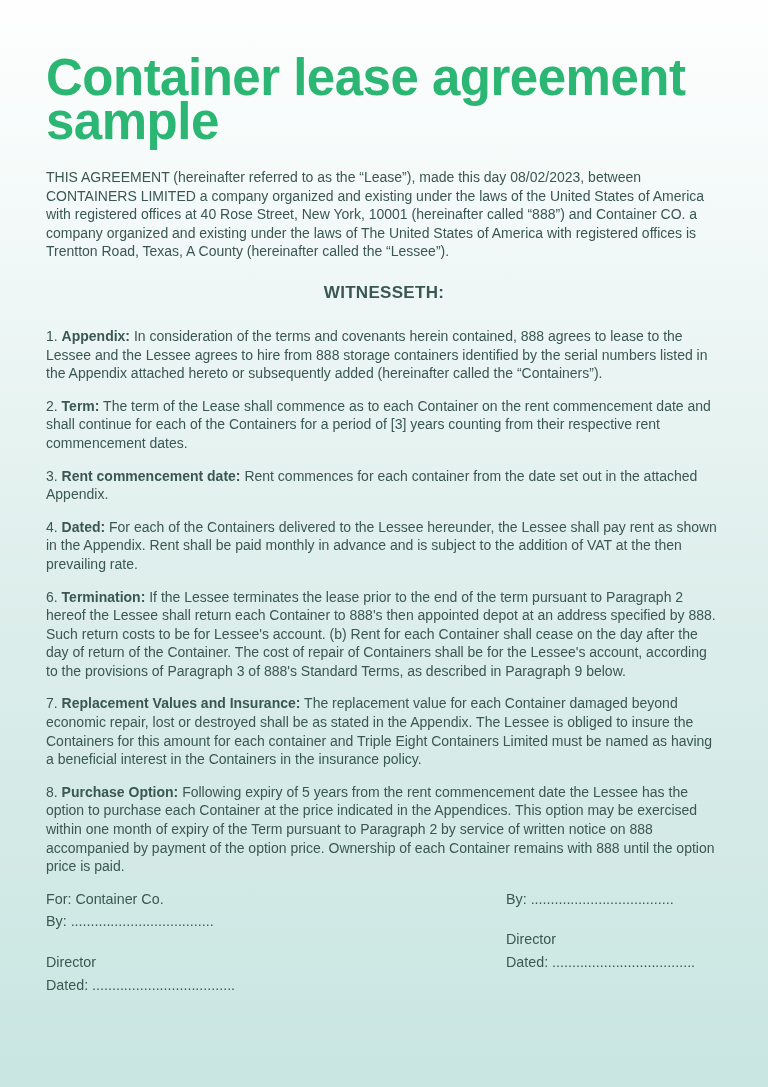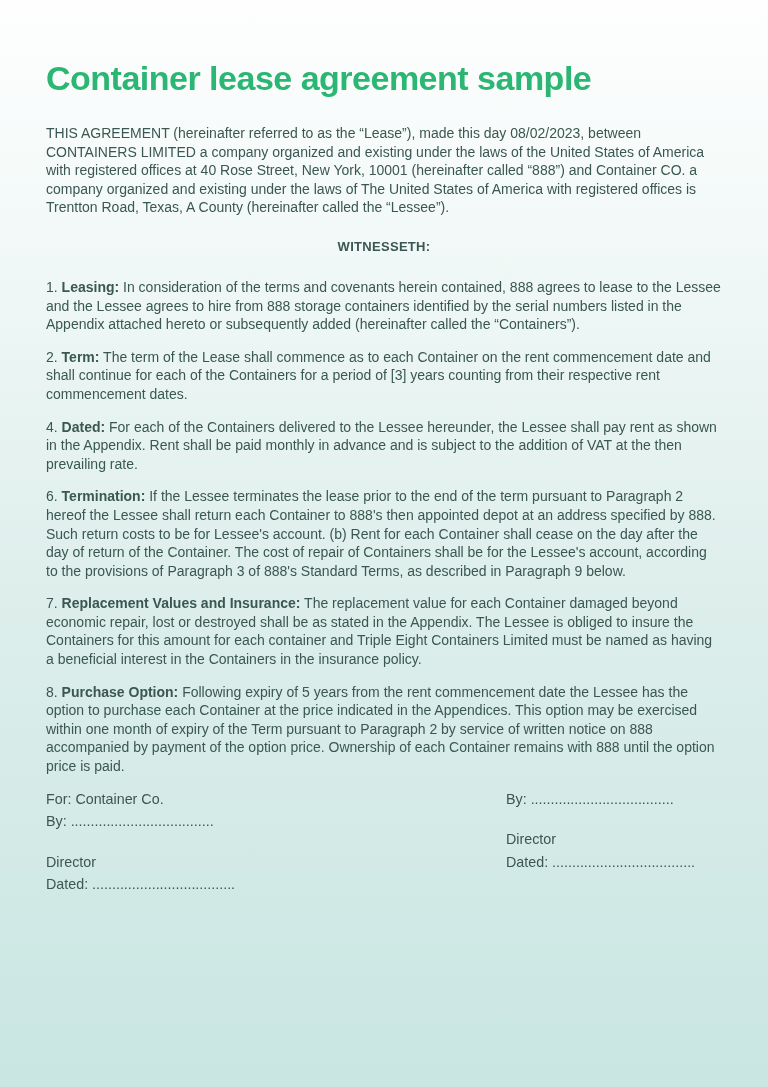--- a/index.html
+++ b/index.html
@@ -7,26 +7,26 @@
     position:relative;
     width:768px;height:1087px;
     background:linear-gradient(180deg,#fefefe 0%,#f4faf9 18%,#ddeeeb 55%,#c9e6e2 100%);
     font-family:"Liberation Sans",sans-serif;
     color:#3a5751;
     overflow:hidden;
   }
   .content{position:absolute;left:46px;top:56px;width:676px;}
   h1.title{
     margin:0 0 24px 0;
-    font-size:34px;line-height:44px;font-weight:800;letter-spacing:-0.5px;
+    font-size:51px;line-height:44px;font-weight:800;letter-spacing:-0.5px;
     color:#2bb673;
   }
   p{margin:0 0 14px 0;font-size:14px;line-height:18.6px;}
   .witnesseth{
-    text-align:center;font-weight:700;font-size:13px;letter-spacing:0.3px;
+    text-align:center;font-weight:700;font-size:17px;letter-spacing:0.3px;
     margin:22px 0 24px 0;
   }
   .clause .lbl{font-weight:700;}
   .sign-row{display:flex;justify-content:space-between;margin-top:12px;}
   .sign-col{font-size:14.3px;line-height:18.6px;}
   .sign-col.right{width:216px;}
   .sign-col div{margin-bottom:4px;}
   .sign-gap{height:14px;}
 </style>
 </head>
@@ -34,24 +34,25 @@
 
 <div class="page">
   <div class="content">
 
     <h1 class="title">Container lease agreement sample</h1>
 
     <p class="intro">THIS AGREEMENT (hereinafter referred to as the “Lease”), made this day 08/02/2023, between CONTAINERS LIMITED a company organized and existing under the laws of the United States of America with registered offices at 40 Rose Street, New York, 10001 (hereinafter called “888”) and Container CO. a company organized and existing under the laws of The United States of America with registered offices is Trentton Road, Texas, A County (hereinafter called the “Lessee”).</p>
 
     <div class="witnesseth">WITNESSETH:</div>
 
-    <p class="clause"><span>1.</span> <span class="lbl">Leasing:</span> <span>In consideration of the terms and covenants herein contained, 888 agrees to lease to the Lessee and the Lessee agrees to hire from 888 storage containers identified by the serial numbers listed in the Appendix attached hereto or subsequently added (hereinafter called the “Containers”).</span></p>
+    <p class="clause"><span>1.</span> <span class="lbl">Appendix:</span> <span>In consideration of the terms and covenants herein contained, 888 agrees to lease to the Lessee and the Lessee agrees to hire from 888 storage containers identified by the serial numbers listed in the Appendix attached hereto or subsequently added (hereinafter called the “Containers”).</span></p>
 
     <p class="clause"><span>2.</span> <span class="lbl">Term:</span> <span>The term of the Lease shall commence as to each Container on the rent commencement date and shall continue for each of the Containers for a period of [3] years counting from their respective rent commencement dates.</span></p>
 
+    <p class="clause"><span>3.</span> <span class="lbl">Rent commencement date:</span> <span>Rent commences for each container from the date set out in the attached Appendix.</span></p>
 
     <p class="clause"><span>4.</span> <span class="lbl">Dated:</span> <span>For each of the Containers delivered to the Lessee hereunder, the Lessee shall pay rent as shown in the Appendix. Rent shall be paid monthly in advance and is subject to the addition of VAT at the then prevailing rate.</span></p>
 
 
     <p class="clause"><span>6.</span> <span class="lbl">Termination:</span> <span>If the Lessee terminates the lease prior to the end of the term pursuant to Paragraph 2 hereof the Lessee shall return each Container to 888's then appointed depot at an address specified by 888. Such return costs to be for Lessee's account. (b) Rent for each Container shall cease on the day after the day of return of the Container. The cost of repair of Containers shall be for the Lessee's account, according to the provisions of Paragraph 3 of 888's Standard Terms, as described in Paragraph 9 below.</span></p>
 
     <p class="clause"><span>7.</span> <span class="lbl">Replacement Values and Insurance:</span> <span>The replacement value for each Container damaged beyond economic repair, lost or destroyed shall be as stated in the Appendix. The Lessee is obliged to insure the Containers for this amount for each container and Triple Eight Containers Limited must be named as having a beneficial interest in the Containers in the insurance policy.</span></p>
 
     <p class="clause"><span>8.</span> <span class="lbl">Purchase Option:</span> <span>Following expiry of 5 years from the rent commencement date the Lessee has the option to purchase each Container at the price indicated in the Appendices. This option may be exercised within one month of expiry of the Term pursuant to Paragraph 2 by service of written notice on 888 accompanied by payment of the option price. Ownership of each Container remains with 888 until the option price is paid.</span></p>
 

